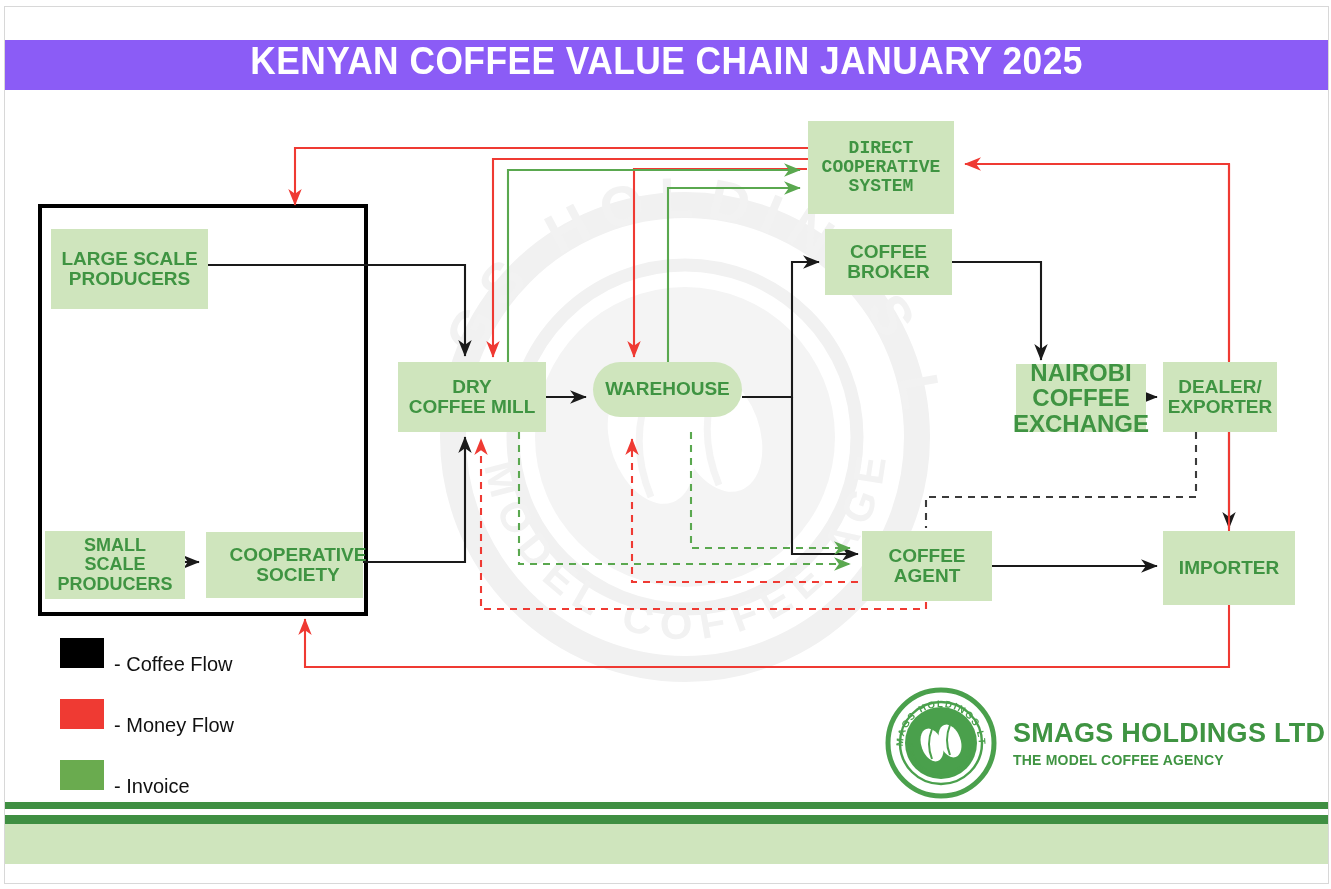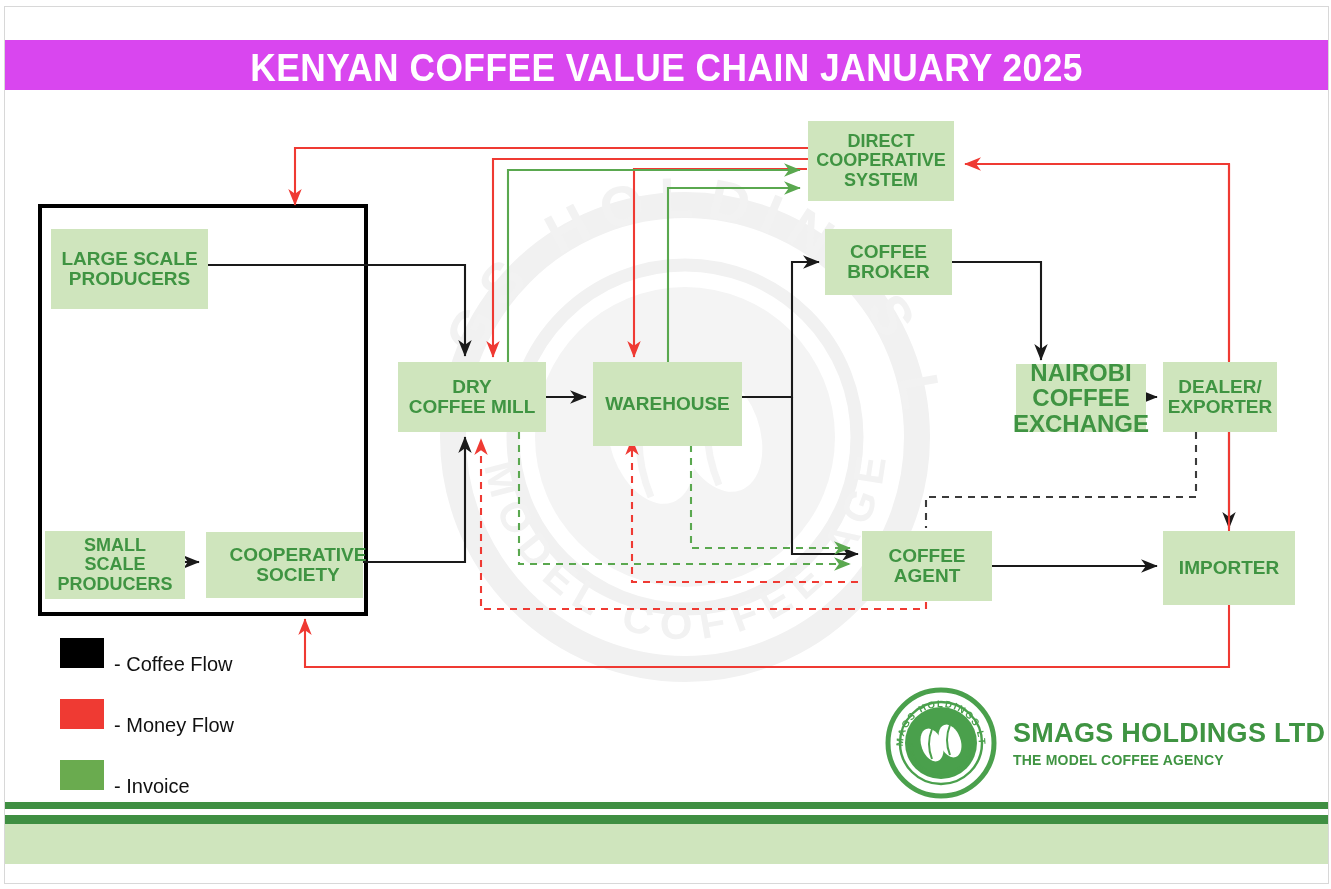--- a/index.html
+++ b/index.html
@@ -1,20 +1,20 @@
 <!DOCTYPE html>
 <html><head>
 <meta charset="utf-8">
 <style>
   html,body{margin:0;padding:0;background:#4a4a4a;}
   body{font-family:"Liberation Sans",sans-serif;}
   #page{position:relative;width:1331px;height:889px;background:#ffffff;overflow:hidden;}
   #canvas{position:absolute;left:4px;top:6px;width:1323px;height:876px;background:#ffffff;border:1px solid #d8d8d8;overflow:hidden;}
 
-  .title-bar{position:absolute;left:0;top:33px;width:100%;height:50px;background:#d946ef;display:flex;align-items:flex-end;justify-content:center;}
+  .title-bar{position:absolute;left:0;top:33px;width:100%;height:50px;background:#8b5cf6;display:flex;align-items:flex-start;justify-content:center;}
   .title-bar .t{color:#ffffff;font-size:38px;font-weight:bold;letter-spacing:.5px;
      font-family:"Liberation Sans Narrow","Liberation Sans",sans-serif;transform:scaleX(.93);white-space:nowrap;}
 
   svg.layer{position:absolute;left:0;top:0;width:1323px;height:876px;overflow:visible;}
   #wm{z-index:0;}
   #wires{z-index:2;}
 
   .node{position:absolute;background:#cfe5bd;display:flex;align-items:center;justify-content:center;text-align:center;
         color:#3f9442;font-weight:bold;line-height:1.06;z-index:3;box-sizing:border-box;}
   .node span{display:block;padding:0 3px;}
@@ -166,25 +166,25 @@
       </div>
     </div>
 
     <div class="node" style="left:393px;top:355px;width:148px;height:70px;font-size:19px;">
       <div>
         <span>DRY</span>
         <span>COFFEE MILL</span>
       </div>
     </div>
 
-    <div class="node" style="left:588px;top:355px;width:149px;height:84px;font-size:19px;">
+    <div class="node" style="left:588px;top:355px;width:149px;height:55px;font-size:19px;border-radius:29px;">
       <span>WAREHOUSE</span>
     </div>
 
-    <div class="node" style="left:803px;top:114px;width:146px;height:80px;font-size:18px;">
+    <div class="node" style="left:803px;top:114px;width:146px;height:93px;font-size:18px;font-family:Liberation Mono, monospace;">
       <div>
         <span>DIRECT</span>
         <span>COOPERATIVE</span>
         <span>SYSTEM</span>
       </div>
     </div>
 
     <div class="node" style="left:820px;top:222px;width:127px;height:66px;font-size:19px;">
       <div>
         <span>COFFEE</span>

